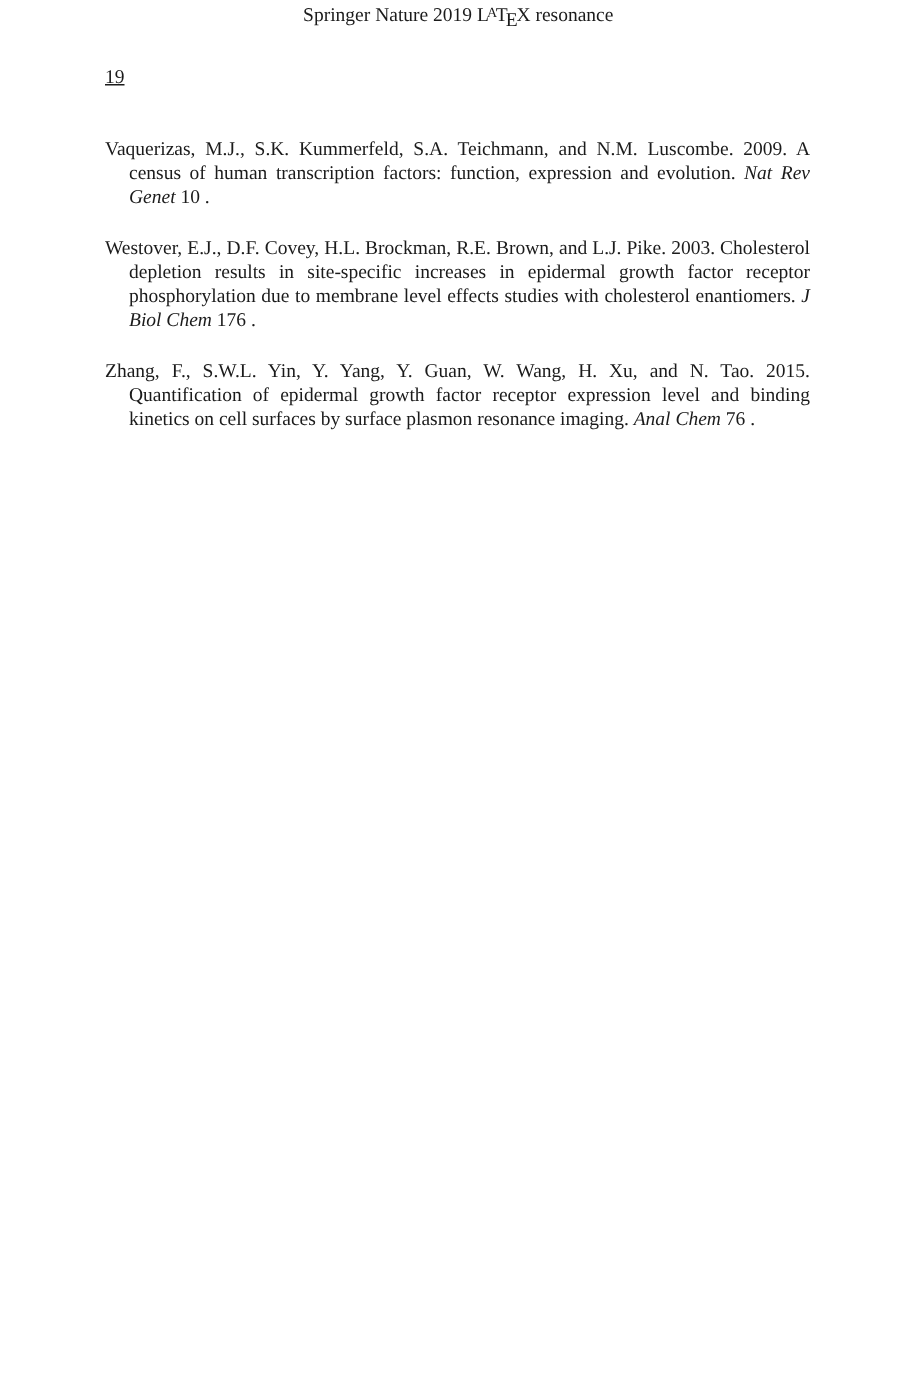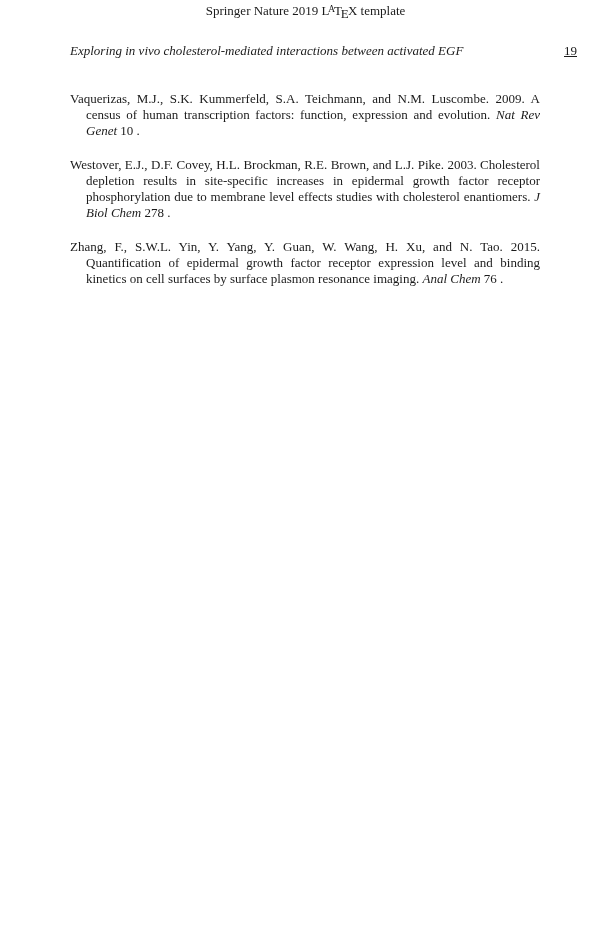--- a/index.html
+++ b/index.html
@@ -63,31 +63,30 @@
     text-indent: -16px;
     text-align: justify;
   }
   .journal { font-style: italic; }
 </style>
 </head>
 <body>
 
 <div class="page">
 
-  <div class="page-header"><span>Springer Nature 2019 L</span><span class="latex-a">A</span><span>T</span><span class="latex-e">E</span><span>X template</span></div>
+  <div class="page-header"><span>Springer Nature 2019 L</span><span class="latex-a">A</span><span>T</span><span class="latex-e">E</span><span>X resonance</span></div>
 
   <div class="running-head">
-    <span class="running-title">Exploring in vivo cholesterol-mediated interactions between activated EGF</span>
     <span class="folio">19</span>
   </div>
 
   <div class="references">
 
     <p class="ref"><span>Vaquerizas, M.J., S.K. Kummerfeld, S.A. Teichmann, and N.M. Luscombe. 2009. A census of human transcription factors: function, expression and evolution.</span> <i class="journal">Nat Rev Genet</i> <span>10 .</span></p>
 
-    <p class="ref"><span>Westover, E.J., D.F. Covey, H.L. Brockman, R.E. Brown, and L.J. Pike. 2003. Cholesterol depletion results in site-specific increases in epidermal growth factor receptor phosphorylation due to membrane level effects studies with cholesterol enantiomers.</span> <i class="journal">J Biol Chem</i> <span>278 .</span></p>
+    <p class="ref"><span>Westover, E.J., D.F. Covey, H.L. Brockman, R.E. Brown, and L.J. Pike. 2003. Cholesterol depletion results in site-specific increases in epidermal growth factor receptor phosphorylation due to membrane level effects studies with cholesterol enantiomers.</span> <i class="journal">J Biol Chem</i> <span>176 .</span></p>
 
 
     <p class="ref"><span>Zhang, F., S.W.L. Yin, Y. Yang, Y. Guan, W. Wang, H. Xu, and N. Tao. 2015. Quantification of epidermal growth factor receptor expression level and binding kinetics on cell surfaces by surface plasmon resonance imaging.</span> <i class="journal">Anal Chem</i> <span>76 .</span></p>
 
   </div>
 
 </div>
 
 </body></html>

